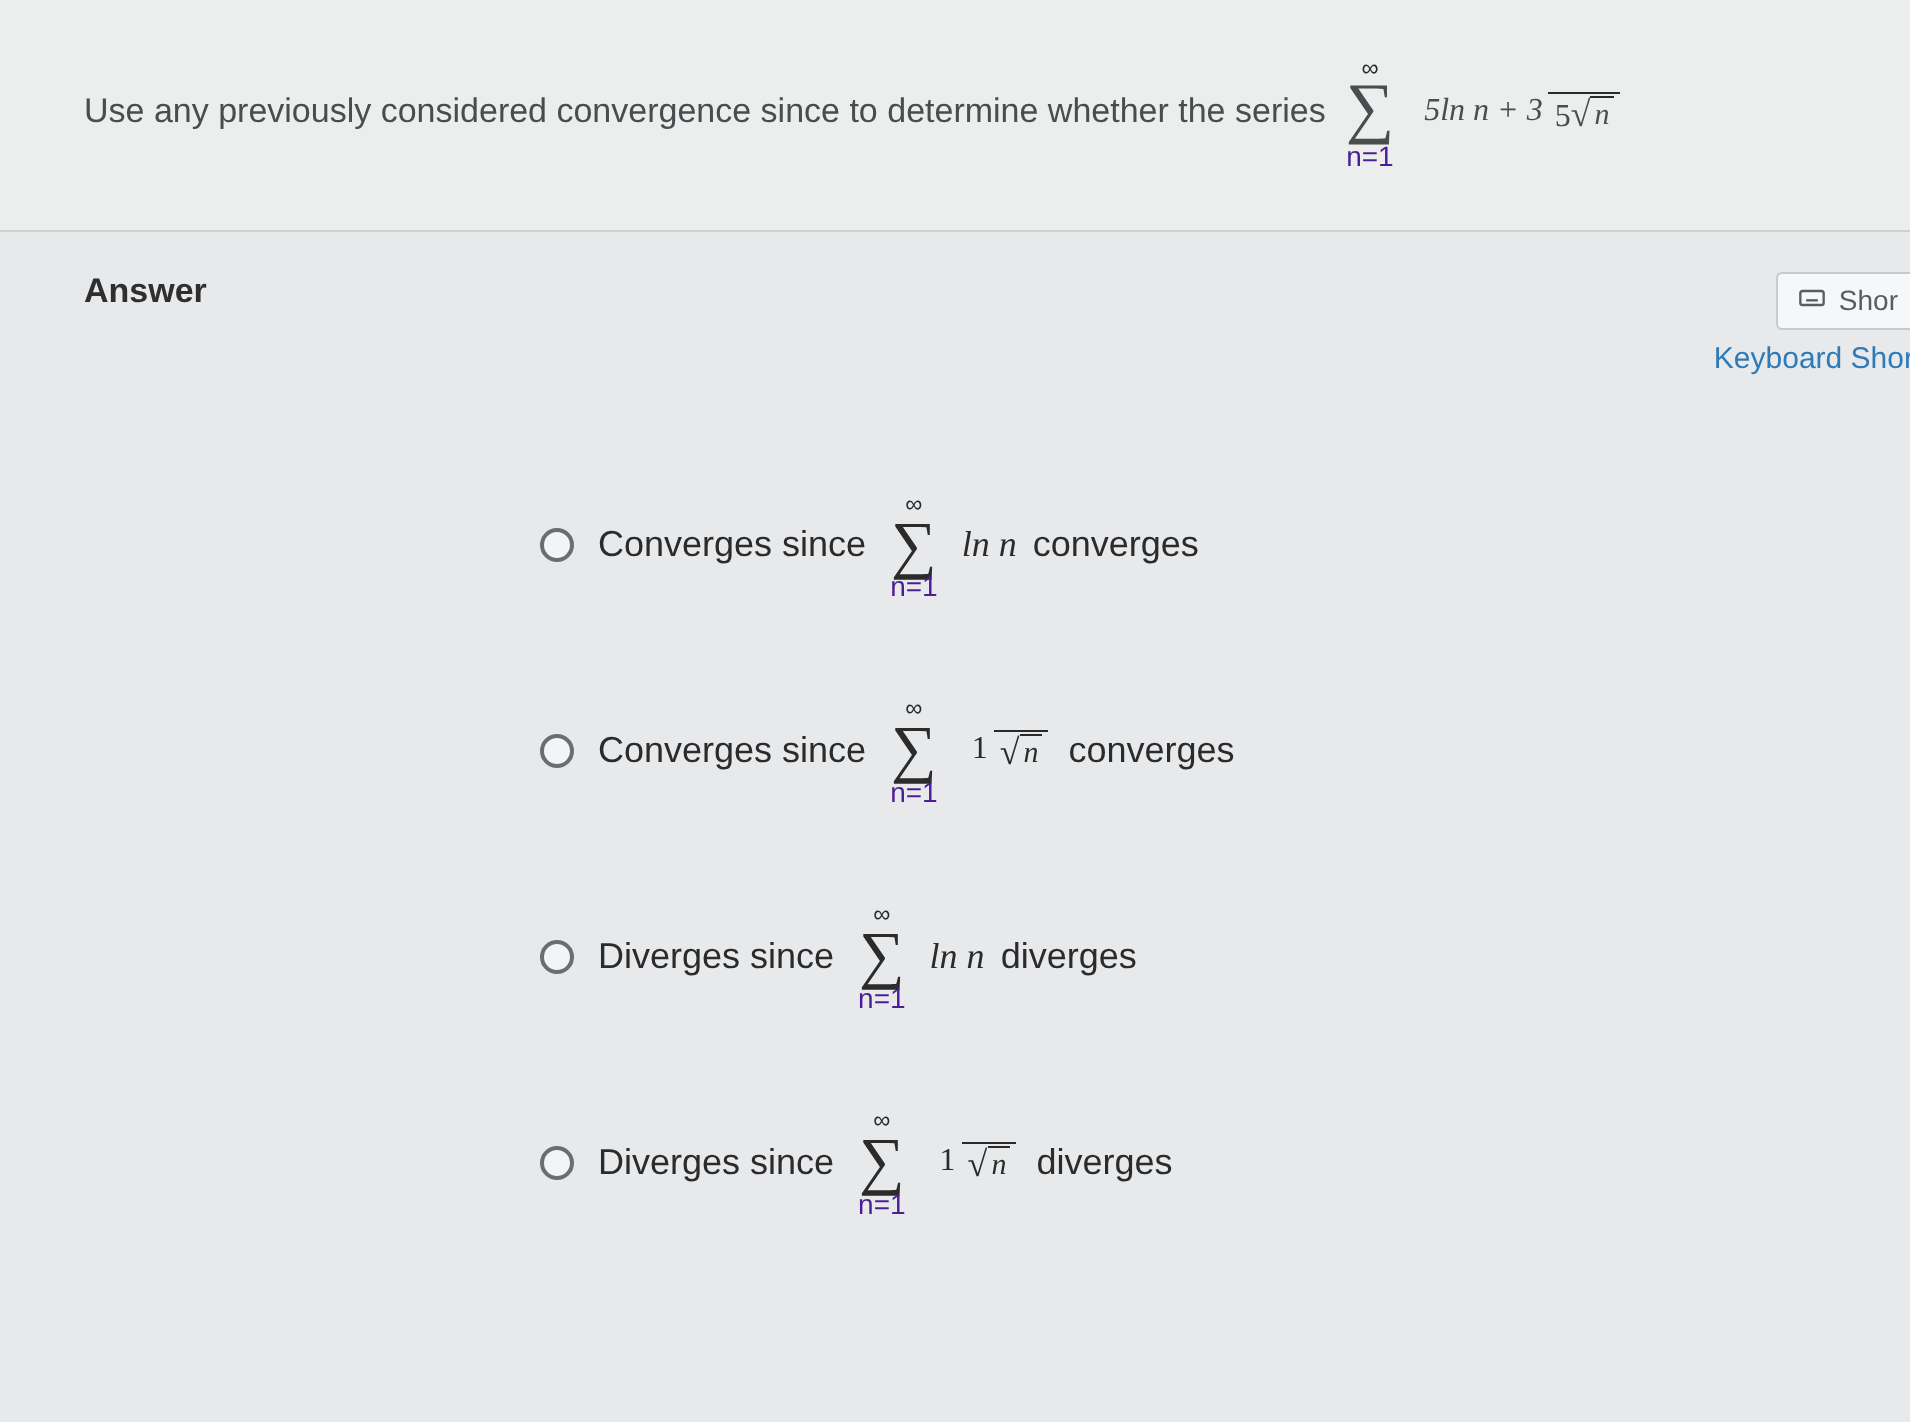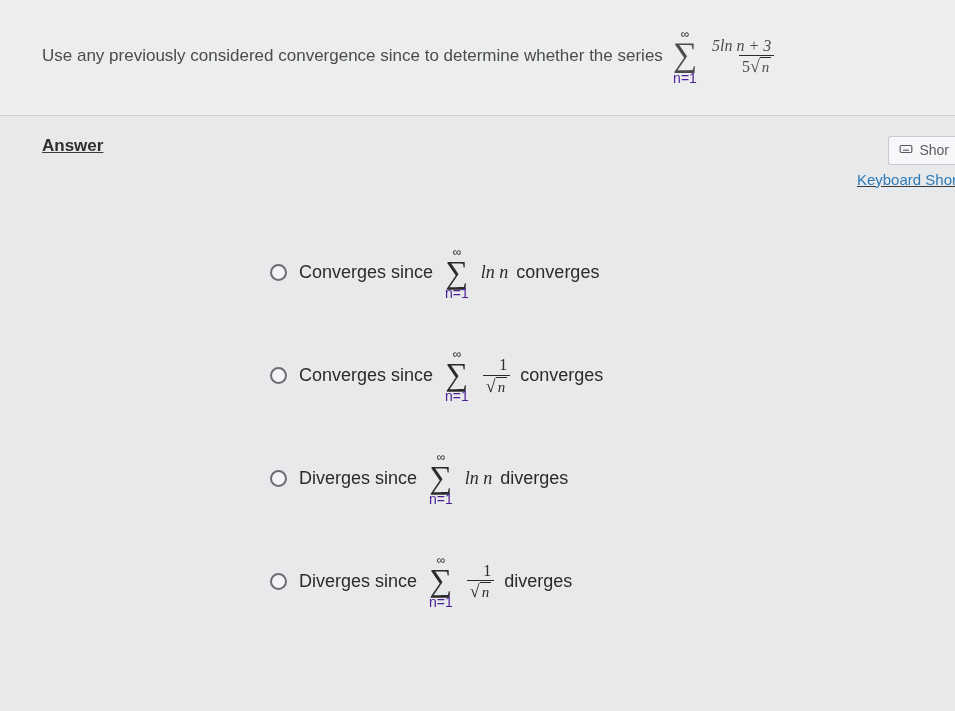--- a/index.html
+++ b/index.html
@@ -28,21 +28,20 @@
       display: flex;
       flex-wrap: wrap;
       align-items: center;
       gap: 6px;
     }
     .answer-header {
       display: flex;
       justify-content: space-between;
       align-items: flex-start;
       padding: 20px 0 0 42px;
-      text-decoration: underline;
     }
     .answer-label {
       font-weight: 600;
       font-size: 17px;
       color: #2f2f2f;
     }
     .keypad-area {
       text-align: right;
       margin-right: -2px;
     }
@@ -113,22 +112,22 @@
       font-size: 32px;
       font-family: 'Cambria Math', 'Times New Roman', serif;
       line-height: 0.9;
     }
     .sigma-bot {
       font-size: 14px;
       color: #4c1d95;
     }
     .frac {
       display: inline-flex;
-      flex-direction: column;
-      align-items: flex-end;
+      flex-direction: row;
+      align-items: center;
       vertical-align: middle;
       line-height: 1.1;
       font-family: 'Cambria Math', 'Times New Roman', serif;
       margin: 0 2px;
     }
     .frac .num {
       font-size: 16px;
       padding: 0 3px 1px 3px;
     }
     .frac .den {

